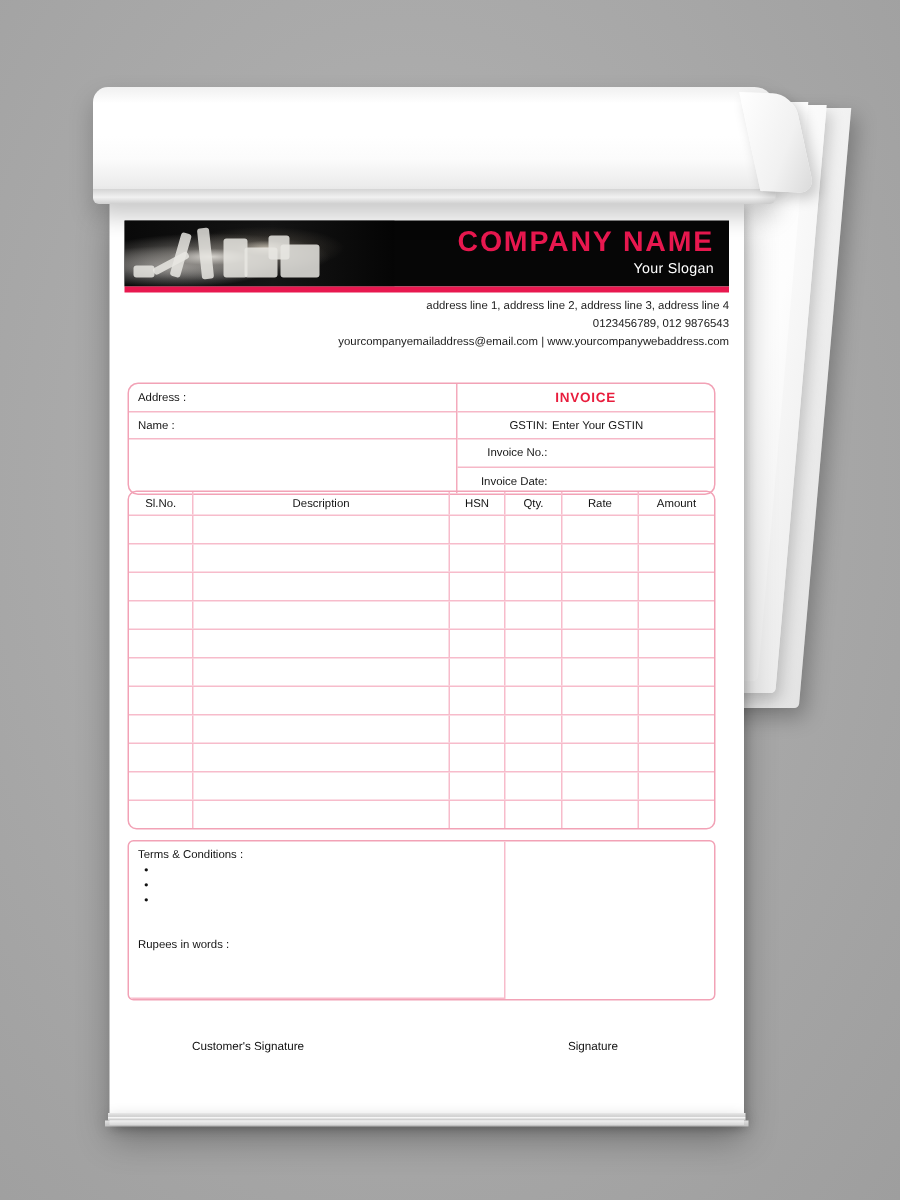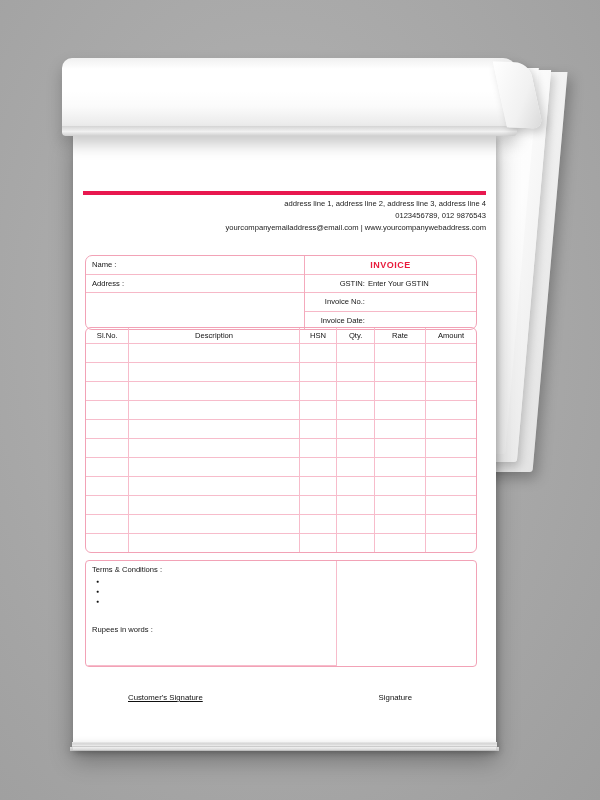--- a/index.html
+++ b/index.html
@@ -174,57 +174,71 @@
   .bullets{margin:2px 0 0 4px;padding:0;list-style:none;}
   .bullets li{font-size:7px;line-height:1.45;color:#111;}
   .bullets li:before{content:"\25CF";font-size:5px;vertical-align:middle;}
   .tot-row{height:17.6px;display:flex;align-items:center;justify-content:flex-end;
     padding:0 6px;font-size:7.6px;color:#141414;border-bottom:1px solid #f7bccb;}
   .tot-row:last-child{border-bottom:none;}
   .tot-val .tot-row{justify-content:center;}
 
   
   .sig{position:absolute;top:558px;font-size:7.8px;color:#111;}
-  .sig-cust{left:55px;text-decoration:underline;}
+  .sig-cust{left:55px;}
   .sig-auth{right:84px;}
 </style>
 </head>
 <body>
 
 <div class="scene">
 
   <div class="backpage b1"></div>
   <div class="backpage b2"></div>
   <div class="backpage b3"></div>
 
   <div class="pad"></div>
   <div class="pad-base"></div>
   <div class="pad-base2"></div>
 
   <div class="sheet">
 
+    <div class="hdr">
+      <div class="hdr-photo">
+        <i class="f1"></i>
+          <i class="f2"></i>
+          <i class="f3"></i>
+          <i class="f4"></i>
+        <i class="f5"></i>
+          <i class="f6"></i>
+          <i class="f7"></i>
+          <i class="f8"></i>
+      </div>
+      <div class="hdr-name">COMPANY NAME</div>
+      <div class="hdr-slogan">Your Slogan</div>
+    </div>
     <div class="hdr-bar"></div>
 
     <div class="contact">
       <div>address line 1,  address line 2,  address line 3,  address line 4</div>
       <div>0123456789, 012 9876543</div>
       <div>
         <span>yourcompanyemailaddress@email.com</span>
         <span>|</span>
         <span>www.yourcompanywebaddress.com</span>
       </div>
     </div>
 
     <div class="detail">
       <div class="detail-l">
         <div class="drow">
+            <span>Address :</span>
+          </div>
+        <div class="drow">
             <span>Name :</span>
-          </div>
-        <div class="drow">
-            <span>Address :</span>
           </div>
         <div class="drow">
             <span></span>
           </div>
       </div>
       <div class="detail-r">
         <div class="drow invoice-title">INVOICE</div>
         <div class="drow">
           <span class="dlabel">GSTIN</span>
           <span class="dsep">:</span>

